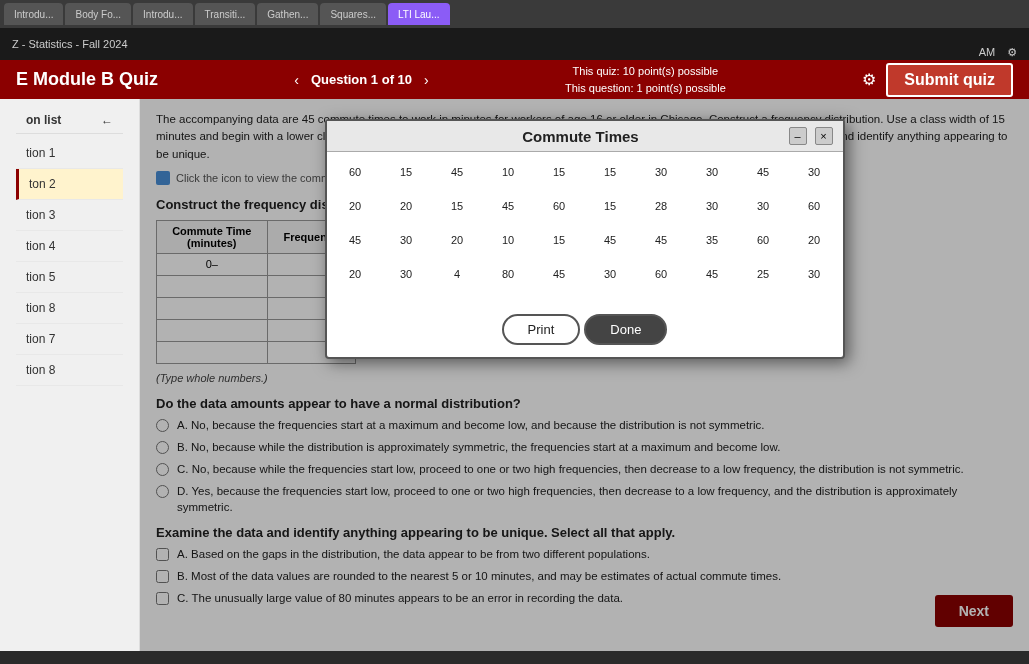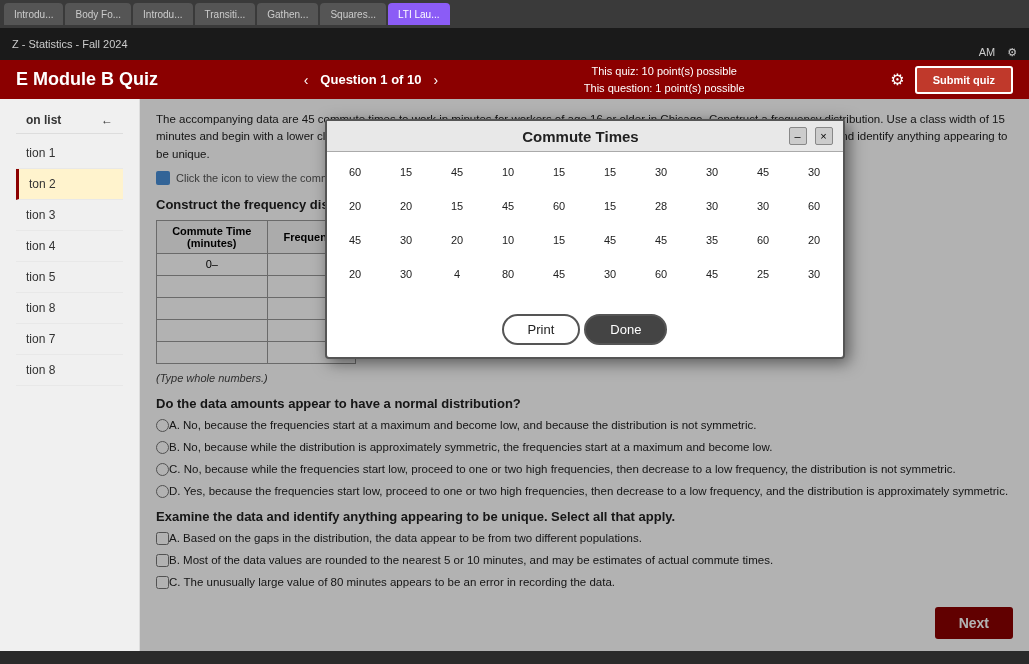--- a/index.html
+++ b/index.html
@@ -54,21 +54,21 @@
     .quiz-title { font-size: 18px; font-weight: bold; }
     .quiz-nav { display: flex; align-items: center; gap: 12px; font-size: 14px; }
     .quiz-nav-arrow { cursor: pointer; font-size: 14px; }
     .quiz-question-label { font-size: 13px; font-weight: bold; }
     .quiz-info { text-align: center; font-size: 11px; line-height: 1.5; }
     .submit-btn {
       background: #c0392b;
       border: 2px solid #fff;
       color: white;
       padding: 6px 16px;
-      font-size: 11px;
+      font-size: 16px;
       font-weight: bold;
       cursor: pointer;
       border-radius: 3px;
     }
 
     
     .main-layout {
       display: flex;
       height: calc(664px - 28px - 32px - 52px);
       background: #f5f5f5;
@@ -170,20 +170,21 @@
     .section-label {
       font-size: 13px;
       font-weight: bold;
       color: #222;
       margin: 10px 0 6px 0;
     }
     .option-row {
       display: flex;
       align-items: flex-start;
       margin-bottom: 6px;
+      gap: 8px;
     }
     .option-row input[type="radio"],
     .option-row input[type="checkbox"] {
       margin-top: 2px;
       flex-shrink: 0;
     }
     .option-text {
       font-size: 11.5px;
       color: #222;
       line-height: 1.4;
@@ -261,21 +262,21 @@
       border-radius: 20px;
       border: 2px solid #555;
       cursor: pointer;
     }
     .modal-print-btn { background: white; color: #222; }
     .modal-done-btn { background: #444; color: white; }
 
     
     .next-btn-container {
       position: absolute;
-      bottom: 12px;
+      bottom: 24px;
       right: 16px;
       border-radius: 7px;
     }
     .next-btn {
       background: #8b0000;
       color: white;
       border: none;
       padding: 8px 24px;
       font-size: 14px;
       font-weight: bold;

